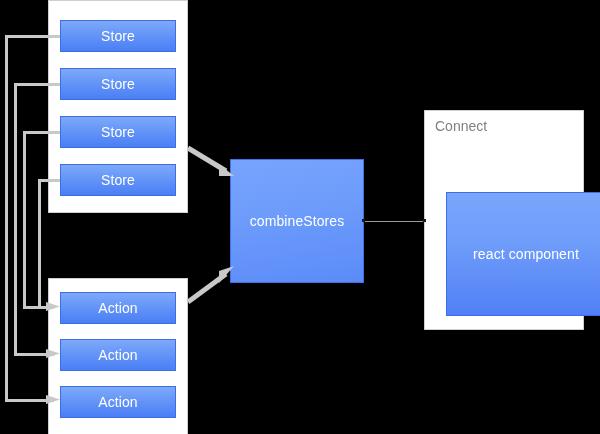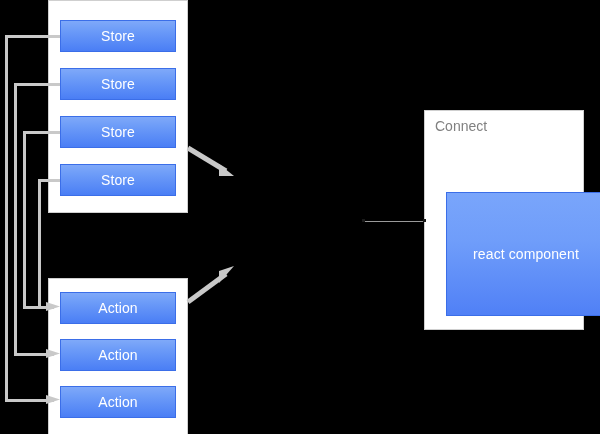--- a/index.html
+++ b/index.html
@@ -112,20 +112,23 @@
   <div class="node" style="left:60px; top:292px; width:116px; height:32px;">
     <span>Action</span>
   </div>
   <div class="node" style="left:60px; top:339px; width:116px; height:32px;">
     <span>Action</span>
   </div>
   <div class="node" style="left:60px; top:386px; width:116px; height:32px;">
     <span>Action</span>
   </div>
 
+  <div class="node big" style="left:230px; top:159px; width:134px; height:124px; font-size:14px;">
+    <span>combineStores</span>
+  </div>
 
   <div class="panel" style="left:424px; top:110px; width:160px; height:220px;">
     <span class="panel-title">Connect</span>
   </div>
 
 
   <div class="node flat" style="left:446px; top:192px; width:160px; height:124px;">
     <span>react component</span>
   </div>
 

